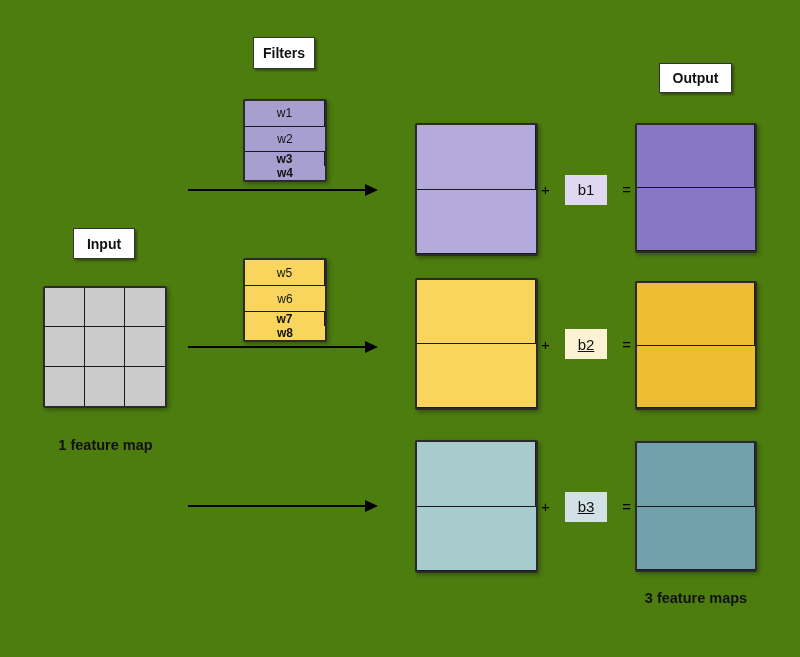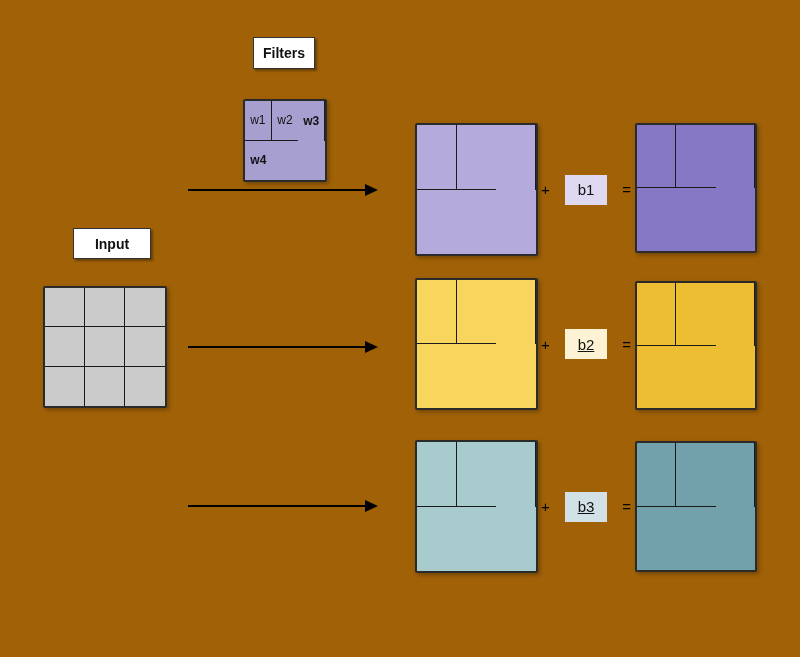--- a/index.html
+++ b/index.html
@@ -1,37 +1,37 @@
 <!DOCTYPE html>
 <html><head>
 <meta charset="utf-8">
 <style>
   * { margin:0; padding:0; box-sizing:border-box; }
   html,body { background:#ffffff; }
   .stage {
-    position:relative; width:800px; height:657px; background:#a16207;
+    position:relative; width:800px; height:657px; background:#4d7c0f;
     font-family:"Liberation Sans", sans-serif; color:#111; overflow:hidden;
   }
   .box-label {
     position:absolute; background:#ffffff; border:1px solid #333;
     box-shadow:1.5px 1.5px 2px rgba(0,0,0,0.35);
     display:flex; align-items:center; justify-content:center;
     font-weight:bold; font-size:14px;
   }
   .grid {
     position:absolute; display:grid;
     border:2px solid #2b2b2b; border-radius:2px;
     box-shadow:2px 2px 4px rgba(0,0,0,0.30);
   }
   .grid .cell {
     display:flex; align-items:center; justify-content:center;
     font-size:12px; color:#111;
     border-right:1.5px solid #1a1a1a; border-bottom:1.5px solid #1a1a1a;
   }
-  .g2 { grid-template-columns:1fr 1fr 1fr; grid-template-rows:1fr 1fr;text-align:right; }
+  .g2 { grid-template-columns:1fr; grid-template-rows:1fr 1fr;text-align:right; }
   .g2 .cell:nth-child(2n) { border-right:none; }
   .g2 .cell:nth-child(n+3) { border-bottom:none;font-weight:bold; }
   .g3 { grid-template-columns:1fr 1fr 1fr; grid-template-rows:1fr 1fr 1fr; }
   .g3 .cell:nth-child(3n) { border-right:none; }
   .g3 .cell:nth-child(n+7) { border-bottom:none; }
   .arrow {
     position:absolute; height:2px; background:#000;
   }
   .arrow::after {
     content:""; position:absolute; right:-12px; top:-5px;
@@ -46,21 +46,21 @@
     width:42px; height:30px; display:flex; align-items:center;
     justify-content:center; font-size:15px;
   }
   .caption {
     position:absolute; font-weight:bold; font-size:14.5px; text-align:center;
   }
   .op { font-size:15px; color:#000; }
 
   
   #filters-label { left:253px; top:37px;  width:62px; height:32px; }
-  #input-label   { left:73px;  top:228px; width:78px; height:31px; }
+  #input-label   { left:73px;  top:228px; width:62px; height:31px; }
   #output-label  { left:659px; top:63px;  width:73px; height:30px; }
 
   #filter-grid-1 { left:243px; top:99px;  width:84px;  height:83px; }
   #filter-grid-2 { left:243px; top:258px; width:84px;  height:84px; }
   #filter-grid-3 { left:243px; top:420px; width:84px;  height:80px; }
 
   #input-grid    { left:43px;  top:286px; width:124px; height:122px; }
 
   #arrow-1 { left:188px; top:189px; width:178px; }
   #arrow-2 { left:188px; top:346px; width:178px; }
@@ -85,40 +85,50 @@
 <body>
 
 <div class="stage">
 
   <div id="filters-label" class="box-label">
     <span>Filters</span>
   </div>
   <div id="input-label" class="box-label">
     <span>Input</span>
   </div>
+  <div id="output-label" class="box-label">
+    <span>Output</span>
+  </div>
 
   <div id="input-grid" class="grid g3" style="background-color: rgb(203, 203, 203);">
     <div class="cell"></div>
     <div class="cell"></div>
     <div class="cell"></div>
     <div class="cell"></div>
     <div class="cell"></div>
     <div class="cell"></div>
     <div class="cell"></div>
     <div class="cell"></div>
     <div class="cell"></div>
   </div>
+  <div id="input-caption" class="caption">1 feature map</div>
 
   <div id="filter-grid-1" class="grid g2" style="background-color: rgb(168, 159, 209);">
     <div class="cell">w1</div>
     <div class="cell">w2</div>
     <div class="cell">w3</div>
     <div class="cell">w4</div>
   </div>
 
+  <div id="filter-grid-2" class="grid g2" style="background-color: rgb(248, 213, 92);">
+    <div class="cell">w5</div>
+    <div class="cell">w6</div>
+    <div class="cell">w7</div>
+    <div class="cell">w8</div>
+  </div>
 
 
   <div id="arrow-1" class="arrow"></div>
   <div id="arrow-2" class="arrow"></div>
   <div id="arrow-3" class="arrow"></div>
 
   <div id="conv-grid-1" class="grid g2" style="background-color: rgb(180, 170, 219);">
     <div class="cell"></div>
     <div class="cell"></div>
     <div class="cell"></div>
@@ -164,14 +174,15 @@
     <div class="cell"></div>
     <div class="cell"></div>
     <div class="cell"></div>
   </div>
   <div id="output-grid-3" class="grid g2" style="background-color: rgb(114, 160, 171);">
     <div class="cell"></div>
     <div class="cell"></div>
     <div class="cell"></div>
     <div class="cell"></div>
   </div>
+  <div id="output-caption" class="caption">3 feature maps</div>
 
 </div>
 
 </body></html>

